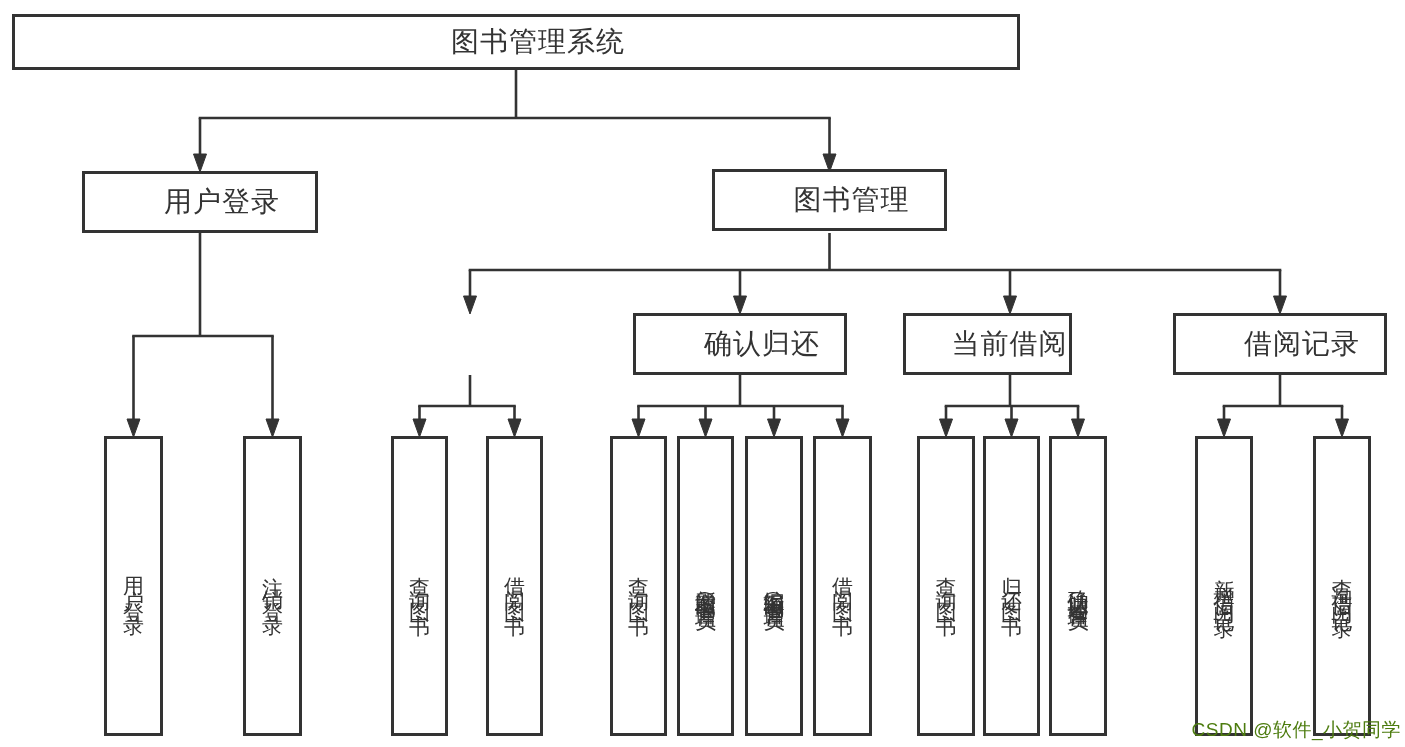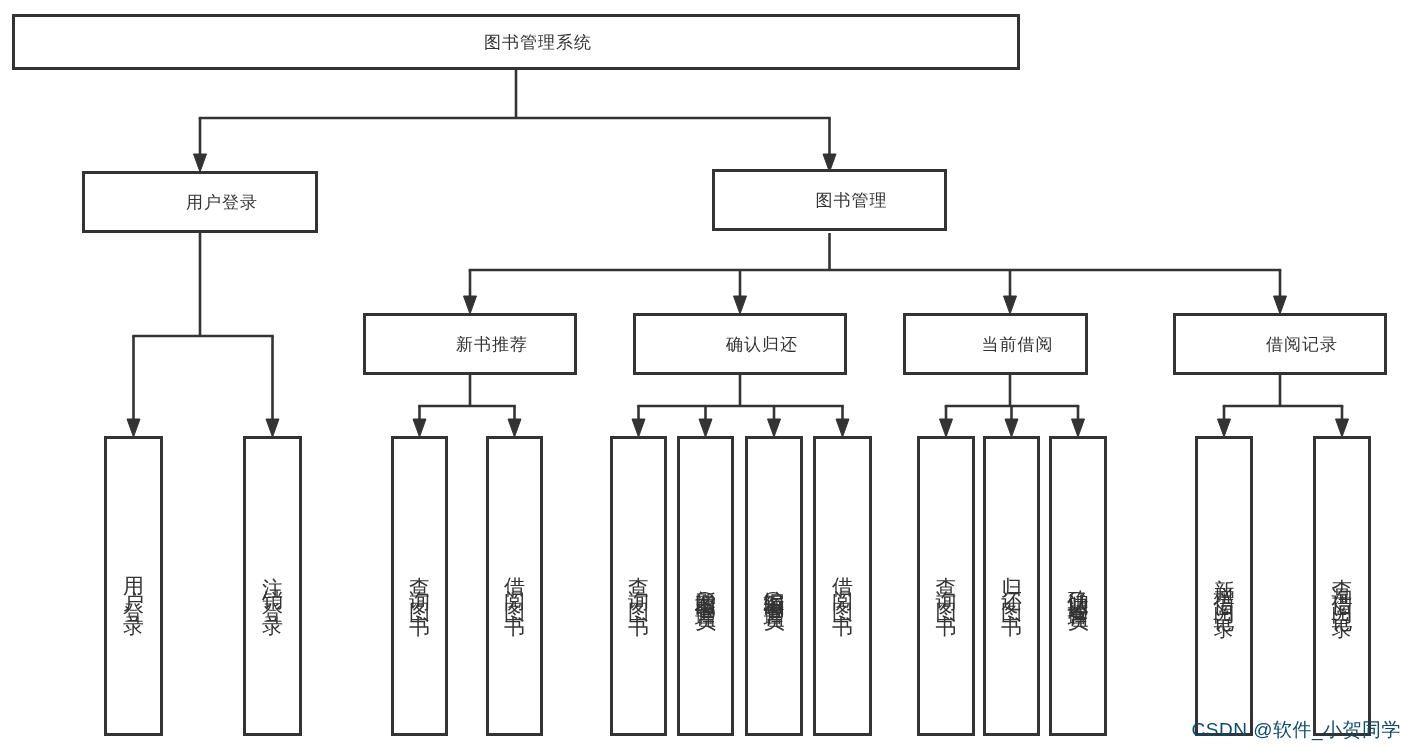--- a/index.html
+++ b/index.html
@@ -36,41 +36,41 @@
     box-sizing: border-box;
     border: 3px solid #333333;
     background: #ffffff;
     color: #333333;
     display: flex;
     align-items: center;
     justify-content: center;
     text-align: center;
   }
   .node.horizontal {
-    font-size: 17px;
+    font-size: 28px;
     letter-spacing: 1px;
     padding-left: 44px;
   }
   .node.vertical {
     font-size: 21px;
   }
   .node.vertical .node-label {
     writing-mode: vertical-rl;
     text-orientation: mixed;
     white-space: nowrap;
   }
   .node.vertical.ls-wide .node-label { letter-spacing: 13px; }
   .node.vertical.ls-mid  .node-label { letter-spacing: 8px; }
   .node.vertical.ls-tight .node-label { letter-spacing: 3px; }
   #watermark {
     position: absolute;
     right: 4px;
     bottom: 4px;
     font-size: 19px;
-    color: #0c4a6e;
+    color: #4d7c0f;
     letter-spacing: 0.5px;
     z-index: 5;
   }
 </style>
 </head>
 <body>
 
 <div id="canvas">
   <svg id="connectors" xmlns="http://www.w3.org/2000/svg" viewBox="0 0 1405 747">
       <line x1="516" y1="70" x2="516" y2="118"></line>
@@ -130,27 +130,24 @@
   <div id="watermark">CSDN @软件_小贺同学</div>
 <div class="node horizontal" style="left: 12px; top: 14px; width: 1008px; height: 56px;">
       <span class="node-label">图书管理系统</span>
     </div>
     <div class="node horizontal" style="left: 82px; top: 171px; width: 236px; height: 62px;">
       <span class="node-label">用户登录</span>
     </div>
     <div class="node horizontal" style="left: 712px; top: 169px; width: 235px; height: 62px;">
       <span class="node-label">图书管理</span>
     </div>
-    <div class="node horizontal" style="left: 363px; top: 313px; width: 214px; height: 62px;">
-      <span class="node-label">新书推荐</span>
-    </div>
     <div class="node horizontal" style="left: 633px; top: 313px; width: 214px; height: 62px;">
       <span class="node-label">确认归还</span>
     </div>
-    <div class="node horizontal" style="left: 903px; top: 313px; width: 185px; height: 62px;">
+    <div class="node horizontal" style="left: 903px; top: 313px; width: 169px; height: 62px;">
       <span class="node-label">当前借阅</span>
     </div>
     <div class="node horizontal" style="left: 1173px; top: 313px; width: 214px; height: 62px;">
       <span class="node-label">借阅记录</span>
     </div>
     <div class="node vertical ls-wide" style="left: 104px; top: 436px; width: 59px; height: 300px;">
       <span class="node-label">用户登录</span>
     </div>
     <div class="node vertical ls-wide" style="left: 243px; top: 436px; width: 59px; height: 300px;">
       <span class="node-label">注销登录</span>

